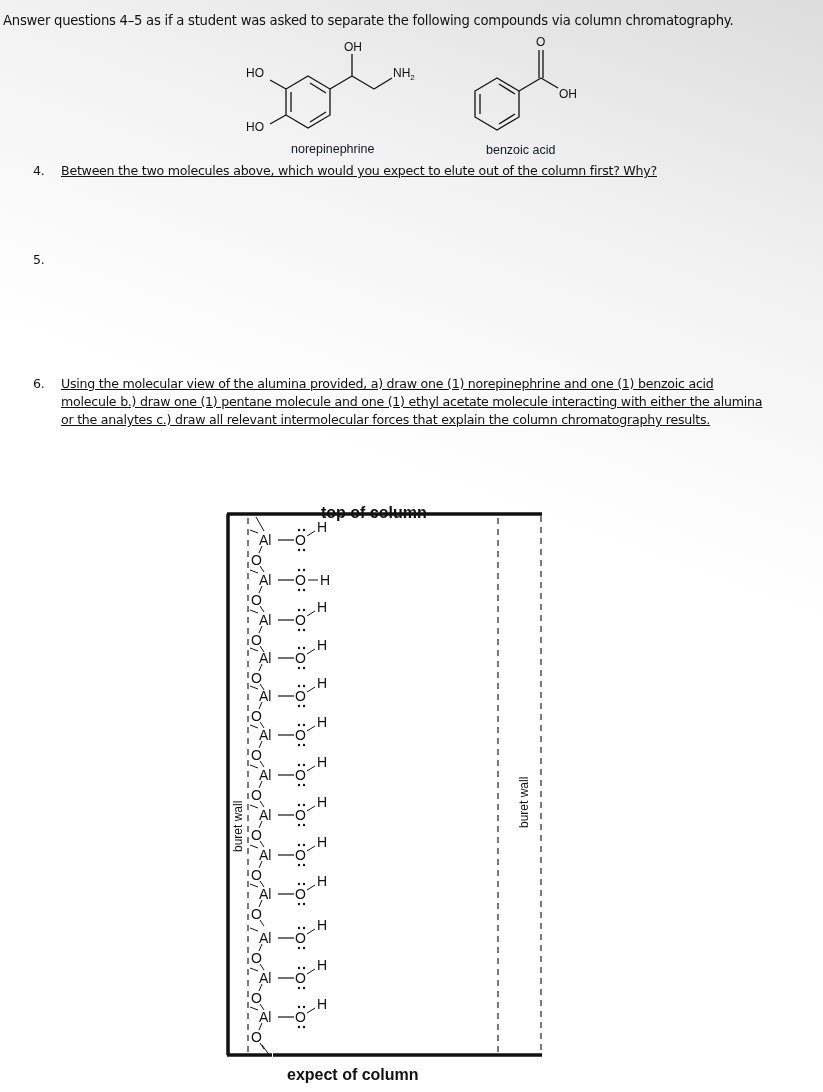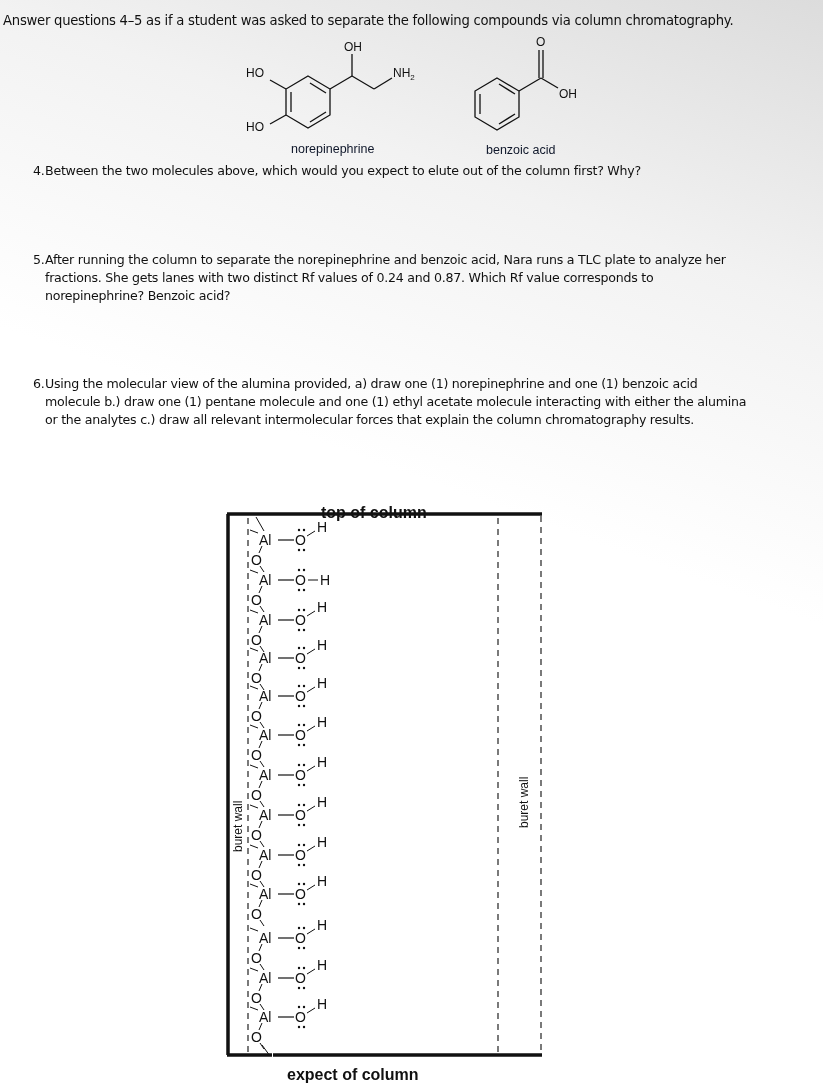--- a/index.html
+++ b/index.html
@@ -6,21 +6,21 @@
   body {
     width: 823px; height: 1092px; overflow: hidden; position: relative;
     background: linear-gradient(200deg, #dcdcdc 0%, #f2f2f2 22%, #ffffff 45%, #ffffff 100%);
     font-family: "DejaVu Sans", sans-serif; color: #111;
   }
   .abs { position: absolute; }
   .qtext { font-family: "DejaVu Sans", sans-serif; font-size: 12.6px; line-height: 18px; letter-spacing: -0.25px; color: #111; }
   .intro { left: 3px; top: 12px; white-space: nowrap; font-size: 13.2px; }
   .q { left: 33px; width: 740px; }
   .q .num { position: absolute; left: 0; top: 0; }
-  .q .body { position: absolute; left: 12px; top: 0; width: 710px; }
+  .q .body { position: absolute; left: 28px; top: 0; width: 710px; text-decoration: underline; }
   .mol-label { font-family: "Liberation Sans", sans-serif; font-size: 12.5px; color: #0f172a; }
   .col-label { font-family: "Liberation Sans", sans-serif; font-weight: bold; font-size: 16px; color: #111; white-space: nowrap; }
   svg text { font-family: "Liberation Sans", sans-serif; }
 </style>
 </head>
 <body>
 
 <div class="abs qtext intro">Answer questions 4–5 as if a student was asked to separate the following compounds via column chromatography.</div>
 
 <div class="abs" style="left:230px; top:34px; width:360px; height:126px;">
@@ -61,21 +61,20 @@
 </div>
 <div class="abs mol-label" style="left:291px; top:142px;">norepinephrine</div>
 <div class="abs mol-label" style="left:486px; top:143px;">benzoic acid</div>
 
 <div class="abs qtext q" style="top:162px; height:20px;">
   <span class="num">4.</span>
   <span class="body">Between the two molecules above, which would you expect to elute out of the column first? Why?</span>
 </div>
 <div class="abs qtext q" style="top:251px; height:60px;">
   <span class="num">5.</span>
-  <span class="body">After running the column to separate the norepinephrine and benzoic acid, Nara runs a TLC plate to analyze her fractions. She gets lanes with two distinct Rf values of 0.24 and 0.87. Which Rf value corresponds to norepinephrine? Benzoic acid?</span>
 </div>
 <div class="abs qtext q" style="top:375px; height:76px;">
   <span class="num">6.</span>
   <span class="body">Using the molecular view of the alumina provided, a) draw one (1) norepinephrine and one (1) benzoic acid molecule b.) draw one (1) pentane molecule and one (1) ethyl acetate molecule interacting with either the alumina or the analytes c.) draw all relevant intermolecular forces that explain the column chromatography results.</span>
 </div>
 
 <div class="abs col-label" style="left:302px; top:504px;margin-left:19px;">top of column</div>
 <div class="abs col-label" style="left:287px; top:1066px;">expect of column</div>
 
 <svg class="abs" width="823" height="1092" viewBox="0 0 823 1092" style="left:0;top:0;">

